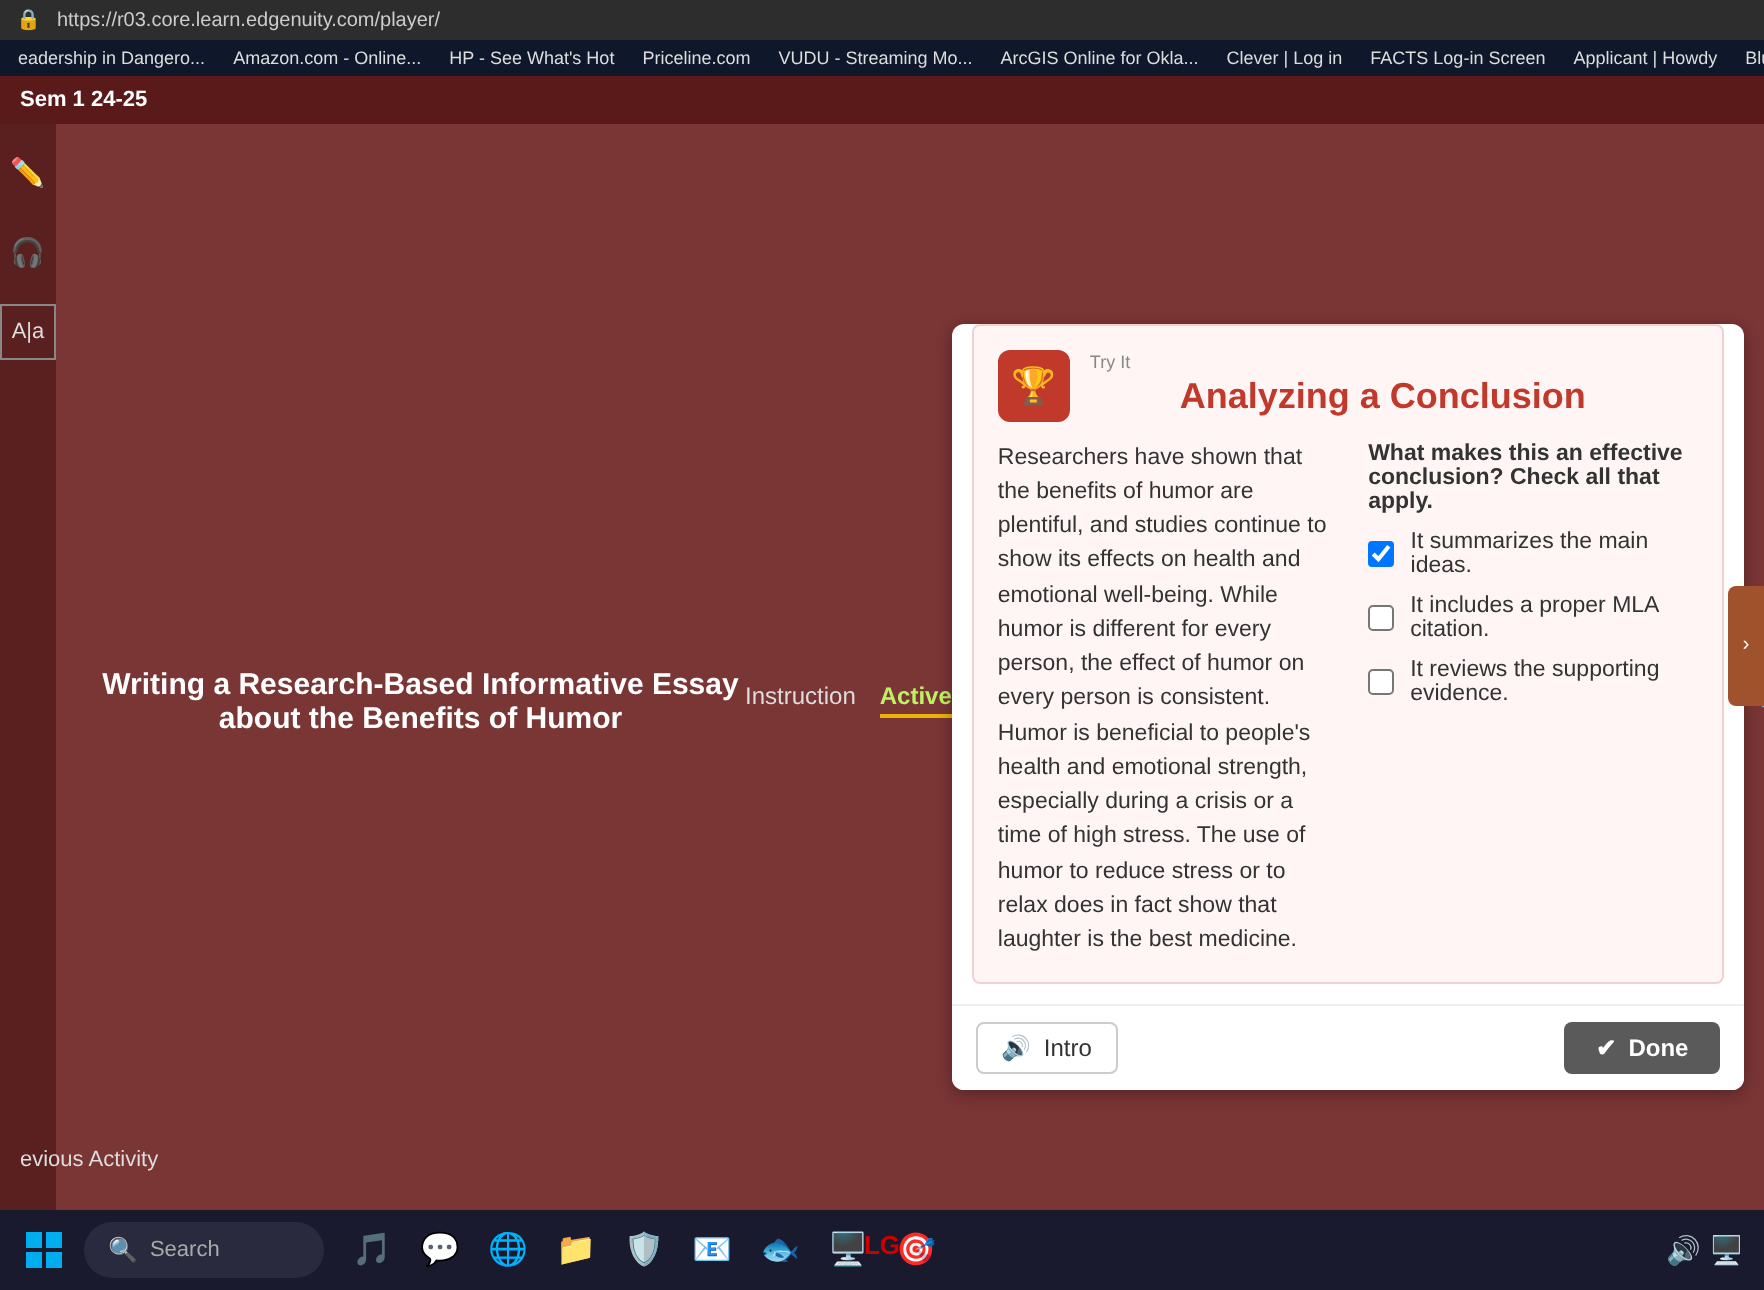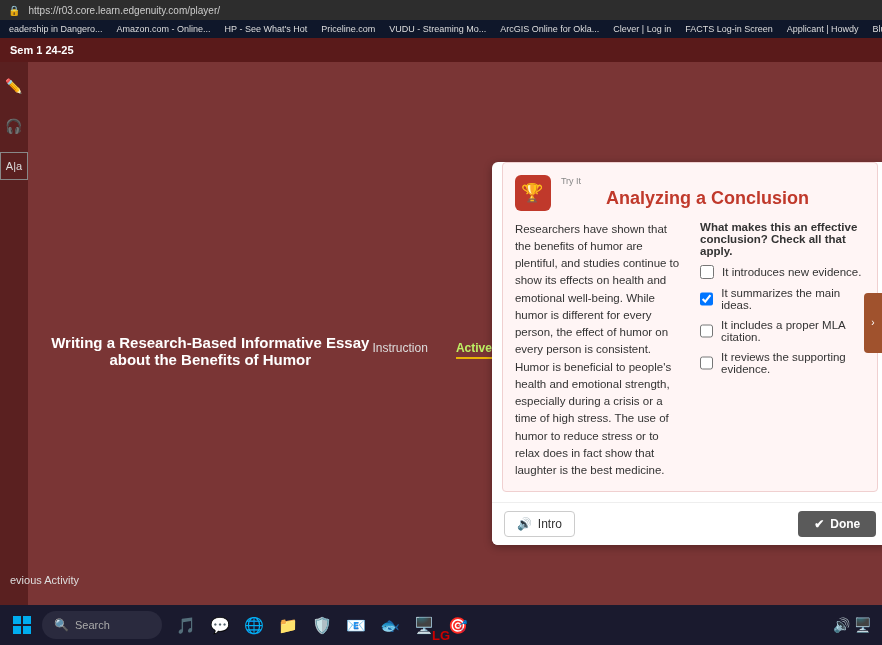--- a/index.html
+++ b/index.html
@@ -341,21 +341,21 @@
       display: flex;
       align-items: center;
       gap: 8px;
       font-size: 10px;
       color: #ccc;
       padding-right: 4px;
     }
 
     .taskbar-center {
       position: absolute;
-      bottom: 2px;
+      bottom: 15px;
       left: 50%;
       transform: translateX(-50%);
       display: flex;
       flex-direction: column;
       align-items: center;
       gap: 2px;
       text-align: right;
     }
 
     .taskbar-center-logo {
@@ -411,21 +411,21 @@
   <div class="left-sidebar">
     <div class="sidebar-icon">✏️</div>
     <div class="sidebar-icon">🎧</div>
     <div class="sidebar-icon" style="font-size:11px; color:#ddd; border:1px solid #888; padding:2px 3px;">A|a</div>
   </div>
 
   <div class="content-panel">
 
     <div style="font-size:15px; font-weight:bold; color:#fff; margin-bottom:6px; text-align:center;">Writing a Research-Based Informative Essay about the Benefits of Humor</div>
 
-    <div style="display:flex; gap:28px; margin-bottom:8px;justify-content:space-between;">
+    <div style="display:flex; gap:12px; margin-bottom:8px;justify-content:space-between;">
       <span style="font-size:12px; color:#ddd; cursor:pointer; padding-bottom:2px;">Instruction</span>
       <span style="font-size:12px; color:#bef264; font-weight:bold; cursor:pointer; border-bottom:2px solid #eab308; padding-bottom:2px;">Active</span>
     </div>
 
     <div class="white-card">
 
       <div class="activity-box">
 
         <div class="activity-header">
           <div class="activity-icon">
@@ -437,24 +437,20 @@
           </div>
         </div>
 
         <div class="activity-content">
 
           <div class="passage-text">Researchers have shown that the benefits of humor are plentiful, and studies continue to show its effects on health and emotional well-being. While humor is different for every person, the effect of humor on every person is consistent. Humor is beneficial to people's health and emotional strength, especially during a crisis or a time of high stress. The use of humor to reduce stress or to relax does in fact show that laughter is the best medicine.</div>
 
           <div class="question-section">
             <div class="question-label">What makes this an effective conclusion? Check all that apply.</div>
 
-            <label class="checkbox-item">
-              <input type="checkbox" style="">
-              <span class="checkbox-label">It introduces new evidence.</span>
-            </label>
 
 
             <label class="checkbox-item">
               <input type="checkbox" checked="" style="">
               <span class="checkbox-label">It summarizes the main ideas.</span>
             </label>
 
             <label class="checkbox-item">
               <input type="checkbox" style="">
               <span class="checkbox-label">It includes a proper MLA citation.</span>

